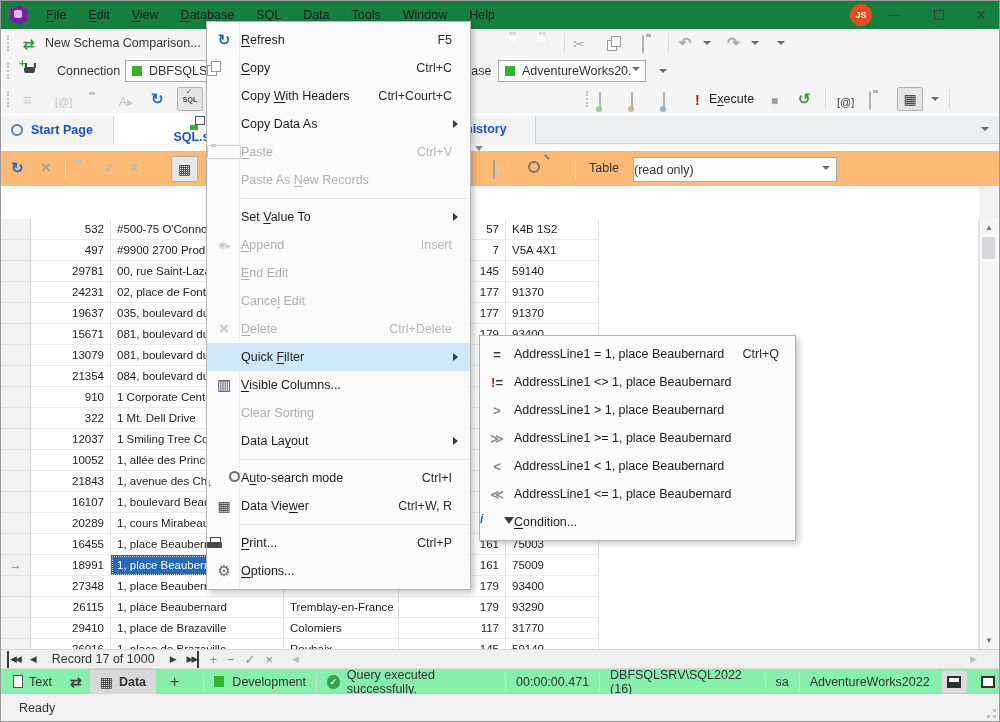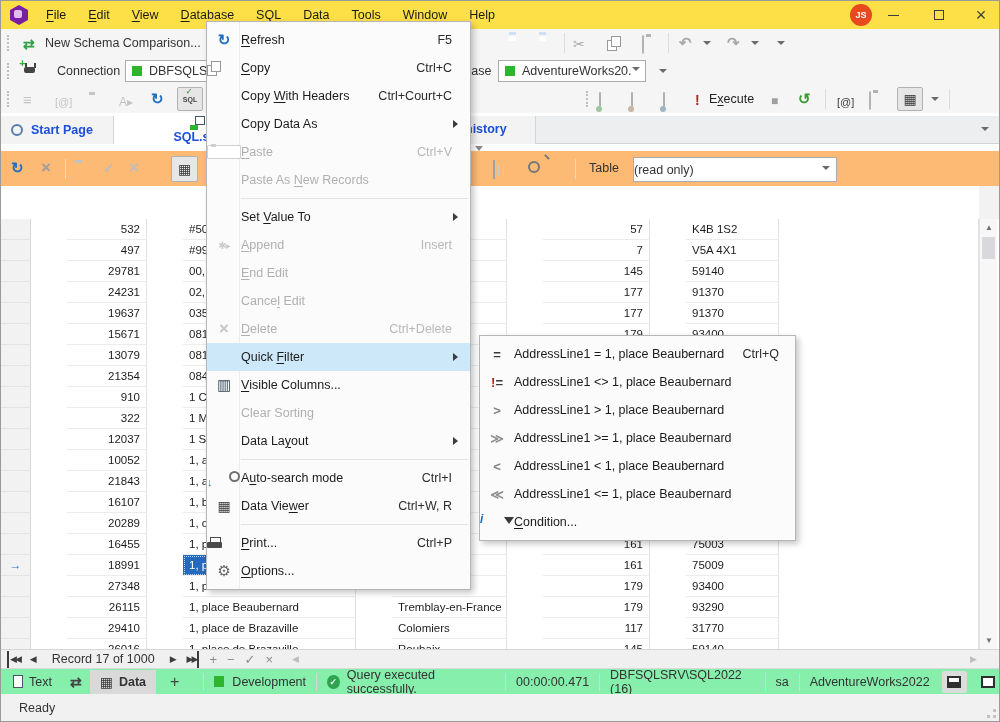--- a/index.html
+++ b/index.html
@@ -3,21 +3,21 @@
 <meta charset="utf-8">
 <style>
   html,body{margin:0;padding:0;background:#ddd;}
   *{box-sizing:border-box;}
   #app{position:relative;width:1000px;height:722px;background:#fff;border:1px solid #9a9a9a;
        font-family:"Liberation Sans",sans-serif;overflow:hidden;color:#1b1b1b;}
   .abs{position:absolute;}
   u{text-decoration:underline;text-underline-offset:2px;}
 
   
-  #titlebar{left:0;top:0;width:1000px;height:28px;background:#fde047;}
+  #titlebar{left:0;top:0;width:1000px;height:28px;background:#15803d;}
   #logo{left:8px;top:4px;width:20px;height:20px;background:#7b1fa2;
         clip-path:polygon(50% 0,95% 25%,95% 75%,50% 100%,5% 75%,5% 25%);}
   #logo::before{content:"";position:absolute;left:5px;top:5px;width:8px;height:8px;background:#e1bcf2;border-radius:2px;}
   #menubar{left:34px;top:0;height:28px;display:flex;align-items:center;}
   .menu-top{padding:0 11px;font-size:12.5px;line-height:28px;color:#1a1a1a;cursor:default;}
   #avatar{left:849px;top:3px;width:22px;height:22px;border-radius:50%;background:#e8491f;color:#fff;
           font-size:9px;font-weight:bold;display:flex;align-items:center;justify-content:center;}
   .winbtn{top:0;height:28px;width:40px;display:flex;align-items:center;justify-content:center;}
   #btn-min{left:872px;}#btn-max{left:918px;}#btn-close{left:960px;width:40px;}
   .minline{width:11px;height:1px;background:#3c3c3c;}
@@ -93,21 +93,21 @@
   .ic-search::after{content:"";position:absolute;left:3px;bottom:2px;width:6px;height:2px;background:#777;transform:rotate(45deg);}
 
   
   #gridheader{left:0;top:185px;width:978px;height:33px;background:#f2f2f3;border-bottom:1px solid #c9c9c9;display:flex;}
   .hc{border-right:1px solid #d6d6d6;padding:3px 0 0 8px;}
   .hc .hname{font-size:12.5px;color:#3d3d3d;}
   .hc .htype{font-size:11px;color:#a3a3a3;}
   .w-ind{width:30px;}.w-id{width:80px;}.w-l1{width:173px;}.w-city{width:115px;}.w-sp{width:107px;}.w-pc{width:93px;}
   .hc.right{text-align:right;padding-right:28px;padding-left:0;}
   #gridrows{left:0;top:218px;width:978px;height:430px;background:#fff;overflow:hidden;}
-  .grow{display:flex;height:21px;gap:36px;}
+  .grow{display:flex;height:21px;}
   .cell{border-right:1px solid #e2e2e2;border-bottom:1px solid #ececec;font-size:11.5px;line-height:20px;
         padding:0 6px;white-space:nowrap;overflow:hidden;color:#1c1c1c;}
   .cell.num{text-align:right;}
   .cind{width:30px;background:#f2f2f3;border-right:1px solid #d6d6d6;border-bottom:1px solid #e4e4e4;
         text-align:center;font-size:12px;line-height:20px;color:#2e74c4;font-weight:bold;}
   .cell.sel{background:#2569bd;color:#fff;outline:1px dotted #b9d4f2;outline-offset:-2px;}
   .cfill{flex:1;border-bottom:0;}
   
   #vscroll{left:978px;top:218px;width:18px;height:430px;background:#f7f7f8;border-left:1px solid #e3e3e3;}
   .scr-arrow{left:5px;font-size:8px;color:#707070;}

